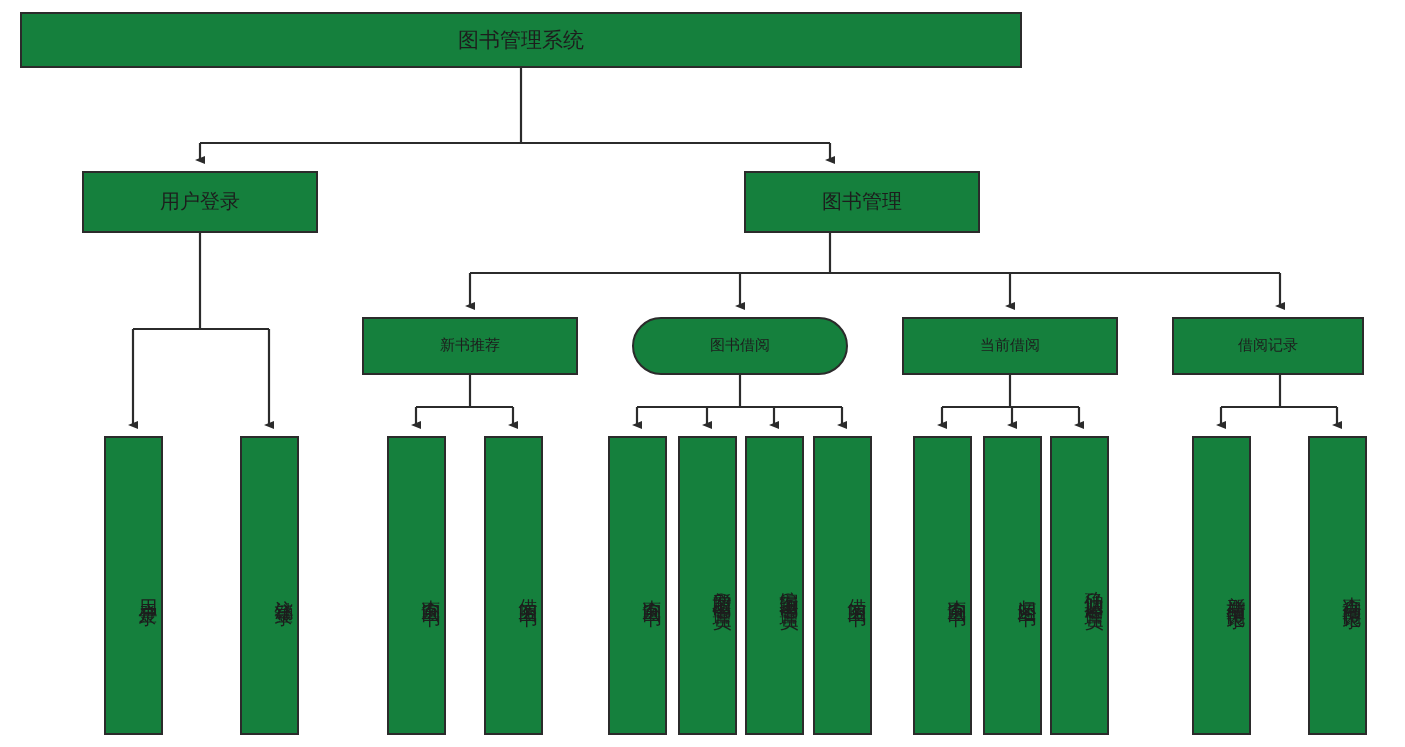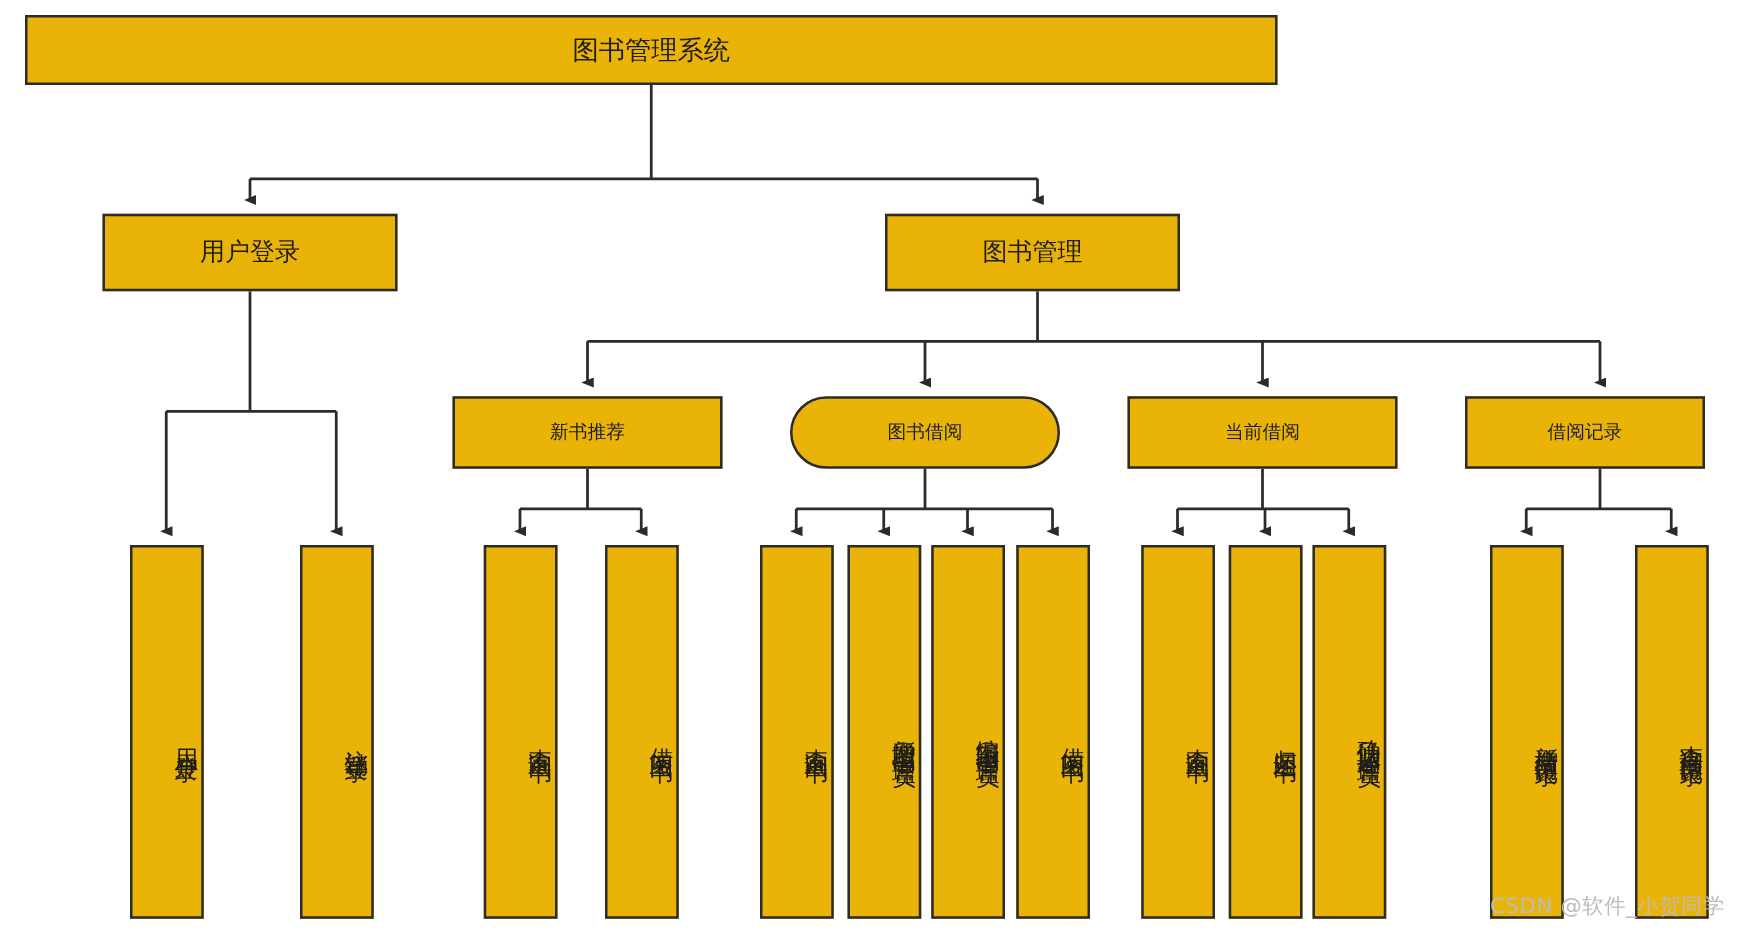--- a/index.html
+++ b/index.html
@@ -21,21 +21,21 @@
   svg.edges {
     position: absolute;
     left: 0;
     top: 0;
     width: 1405px;
     height: 747px;
   }
   .node {
     position: absolute;
     box-sizing: border-box;
-    background: #eab308;
+    background: #15803d;
     border: 2px solid #2b2b2b;
     display: flex;
     align-items: center;
     justify-content: center;
     color: #1d1d1d;
     line-height: 1.28;
   }
   .node.level-0 {
     font-size: 21px;
   }
@@ -121,21 +121,21 @@
       </g>
   </svg>
 
   <div id="nodes-layer">
       <div class="node level-0" style="left: 20px; top: 12px; width: 1002px; height: 56px;">
         <span class="node-label">图书管理系统</span>
       </div>
       <div class="node level-1" style="left: 82px; top: 171px; width: 236px; height: 62px;">
         <span class="node-label">用户登录</span>
       </div>
-      <div class="node level-1" style="left: 708px; top: 171px; width: 236px; height: 62px;">
+      <div class="node level-1" style="left: 744px; top: 171px; width: 236px; height: 62px;">
         <span class="node-label">图书管理</span>
       </div>
       <div class="node level-2" style="left: 362px; top: 317px; width: 216px; height: 58px;">
         <span class="node-label">新书推荐</span>
       </div>
       <div class="node level-2" style="left: 632px; top: 317px; width: 216px; height: 58px; border-radius: 29px;">
         <span class="node-label">图书借阅</span>
       </div>
       <div class="node level-2" style="left: 902px; top: 317px; width: 216px; height: 58px; align-items: center;">
         <span class="node-label">当前借阅</span>
@@ -177,15 +177,14 @@
         <span class="node-label">确认归还（管理员）</span>
       </div>
       <div class="node leaf" style="left: 1192px; top: 436px; width: 59px; height: 299px;">
         <span class="node-label">新增借阅记录</span>
       </div>
       <div class="node leaf" style="left: 1308px; top: 436px; width: 59px; height: 299px;">
         <span class="node-label">查询借阅记录</span>
       </div>
     </div>
 
-  <div class="watermark" style="left:1192px; top:713px;">CSDN @软件_小贺同学</div>
 
 </div>
 
 </body></html>

